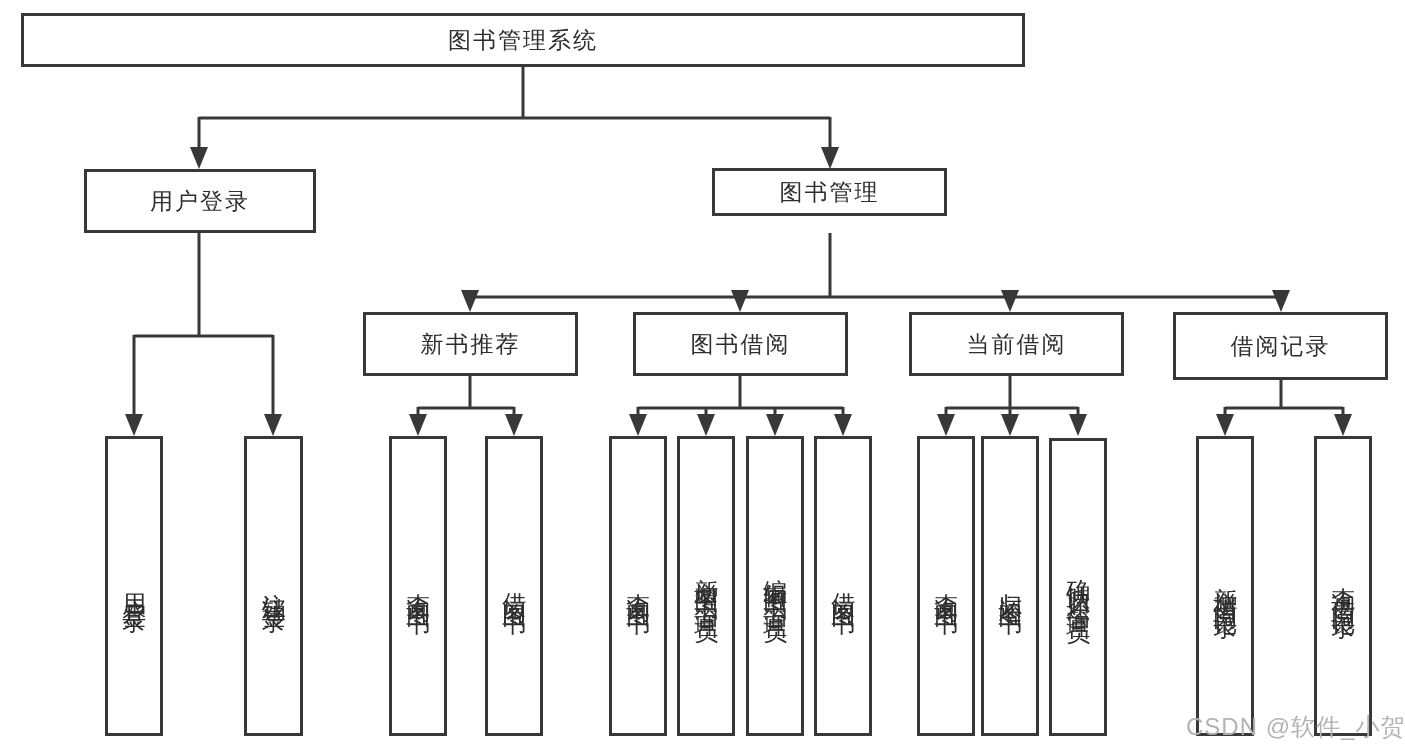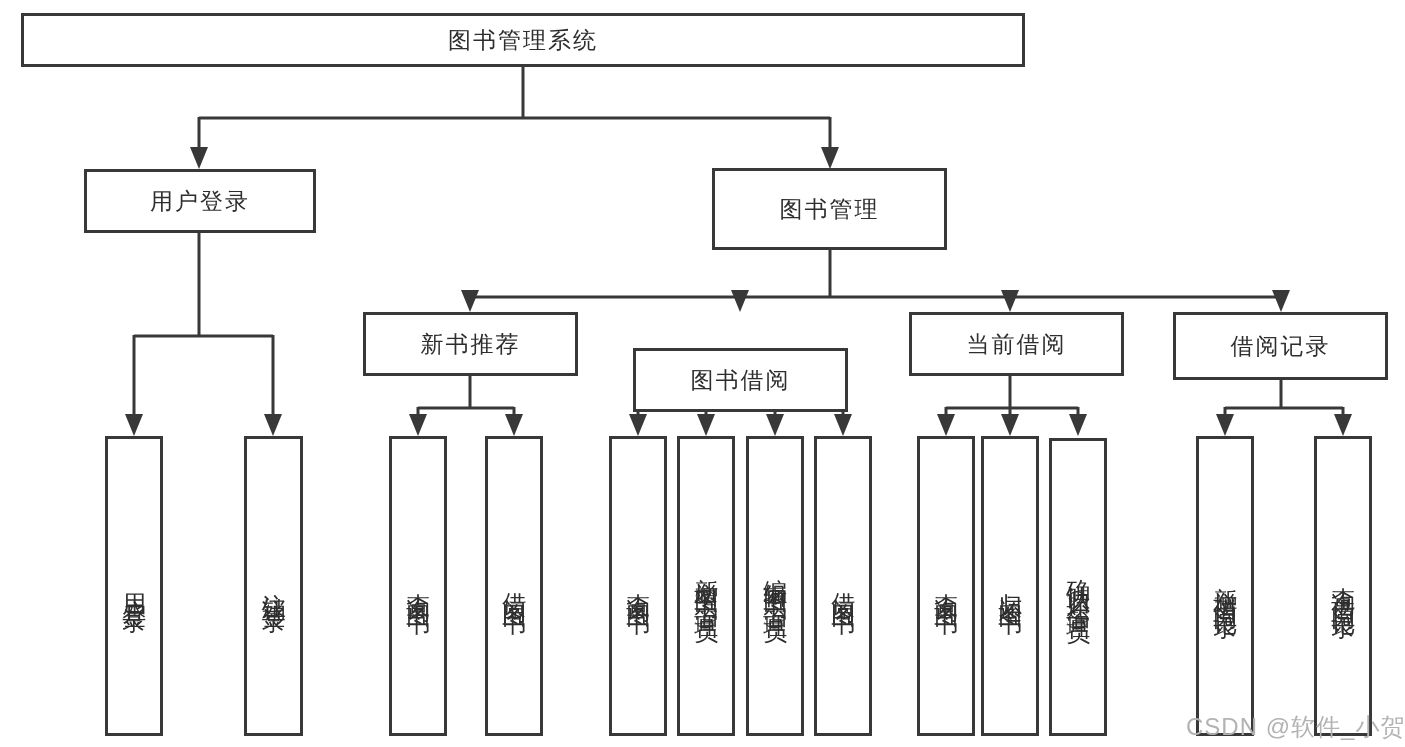--- a/index.html
+++ b/index.html
@@ -106,28 +106,28 @@
     </g>
   </svg>
 
   <div class="box" style="left:21px; top:13px; width:1004px; height:54px;">
     <span class="h-label">图书管理系统</span>
   </div>
 
   <div class="box" style="left:84px; top:169px; width:232px; height:64px;">
     <span class="h-label">用户登录</span>
   </div>
-  <div class="box" style="left:712px; top:168px; width:235px; height:82px;">
+  <div class="box" style="left:712px; top:168px; width:235px; height:48px;">
     <span class="h-label">图书管理</span>
   </div>
 
   <div class="box" style="left:363px; top:312px; width:215px; height:64px;">
     <span class="h-label">新书推荐</span>
   </div>
-  <div class="box" style="left:633px; top:312px; width:215px; height:64px;margin-top:36px;">
+  <div class="box" style="left:633px; top:312px; width:215px; height:64px;">
     <span class="h-label">图书借阅</span>
   </div>
   <div class="box" style="left:903px; top:312px; width:215px; height:64px;margin-left:6px;">
     <span class="h-label">当前借阅</span>
   </div>
   <div class="box" style="left:1173px; top:312px; width:215px; height:68px;">
     <span class="h-label">借阅记录</span>
   </div>
 
   <div class="box" style="left:105px; top:436px; width:58px; height:300px;">

